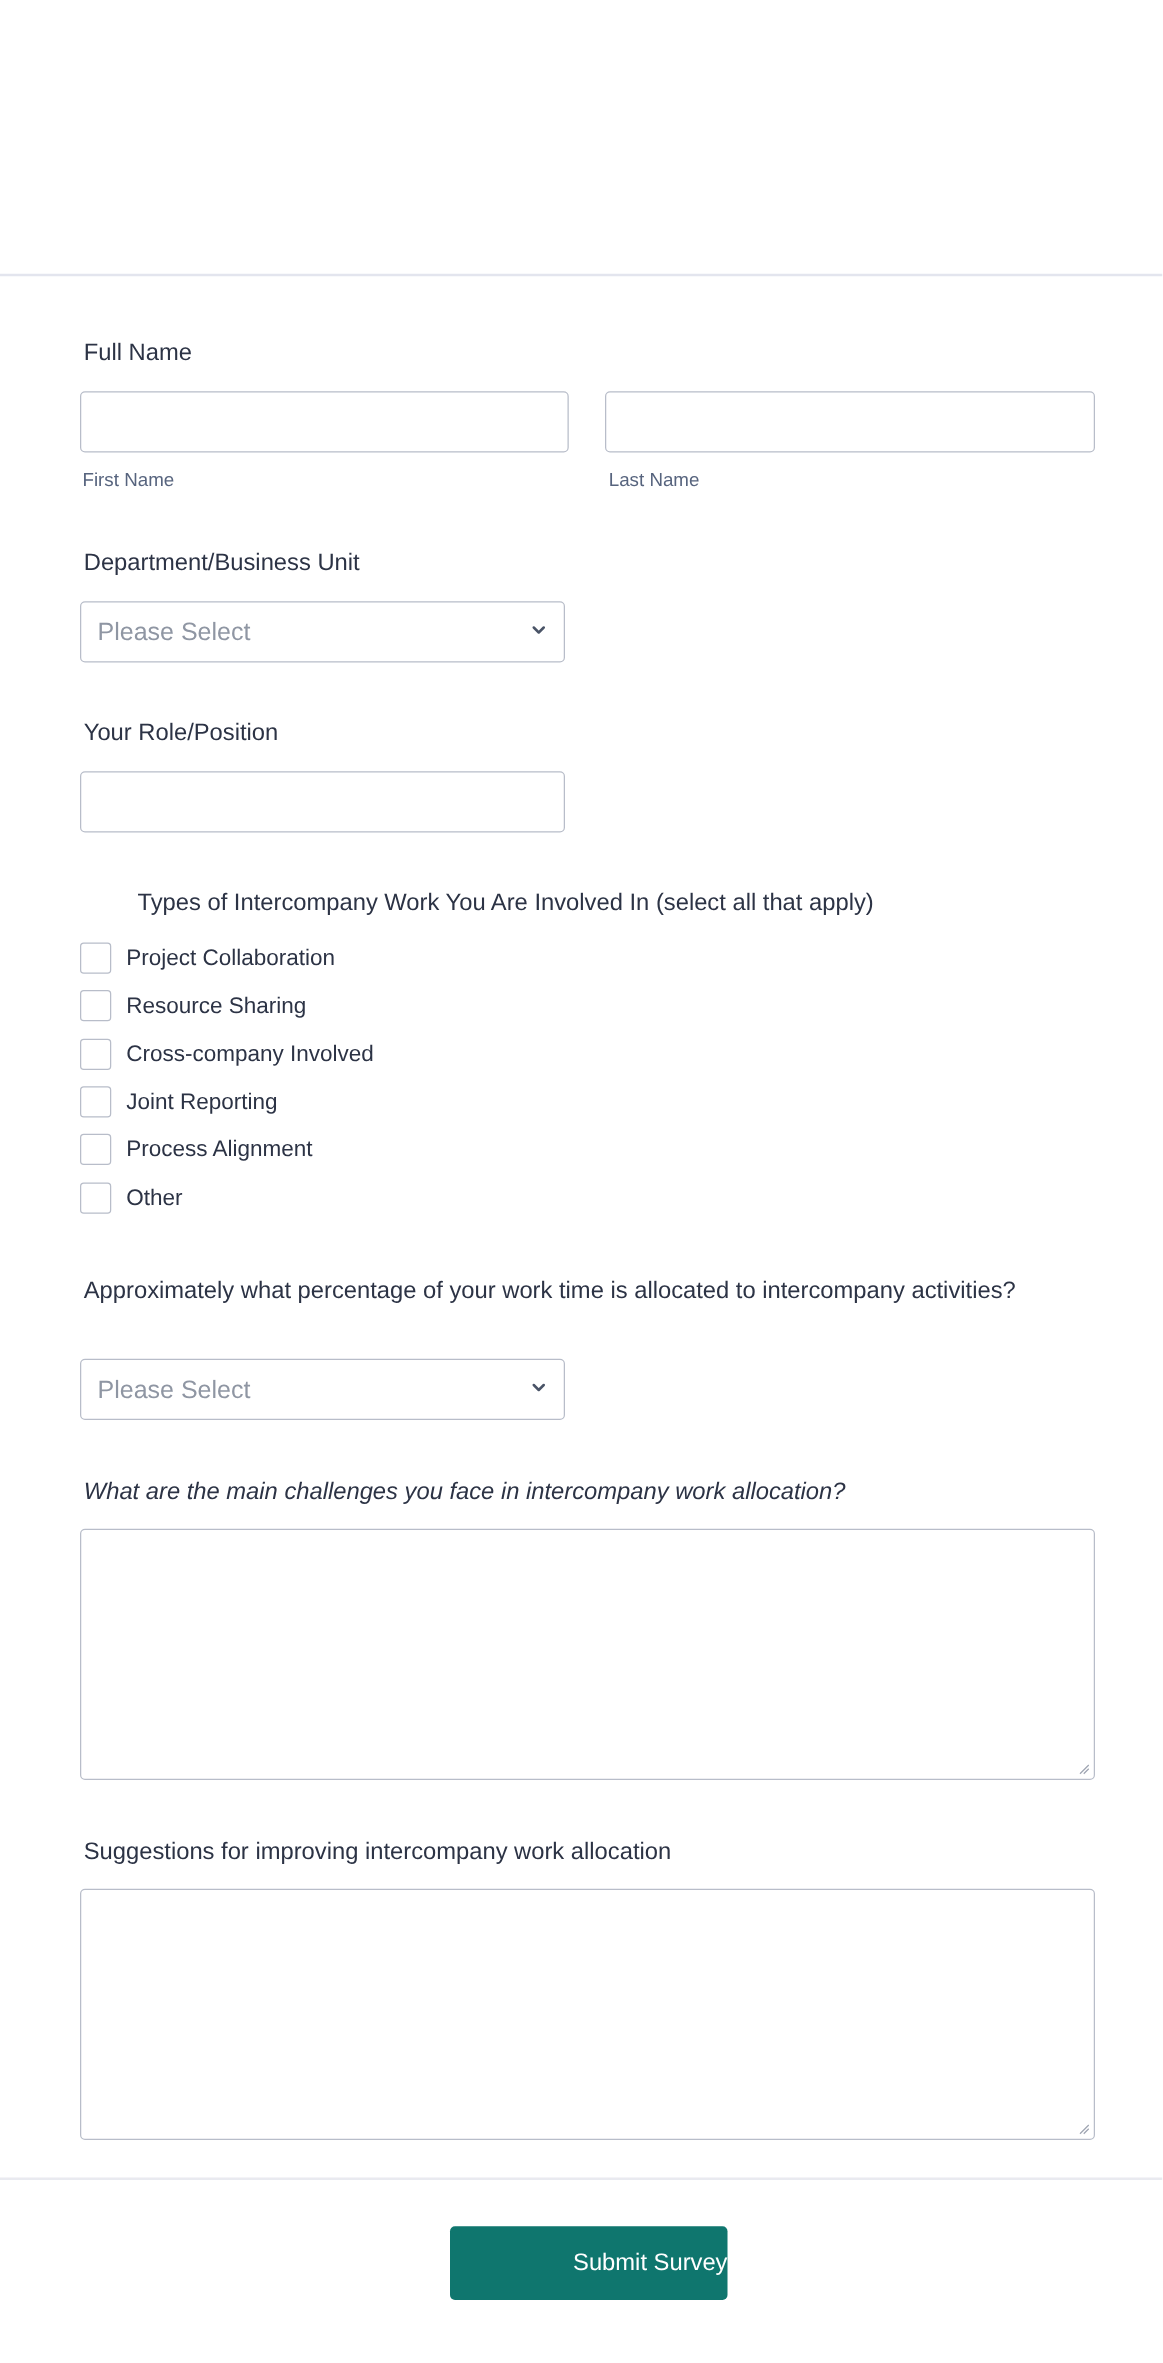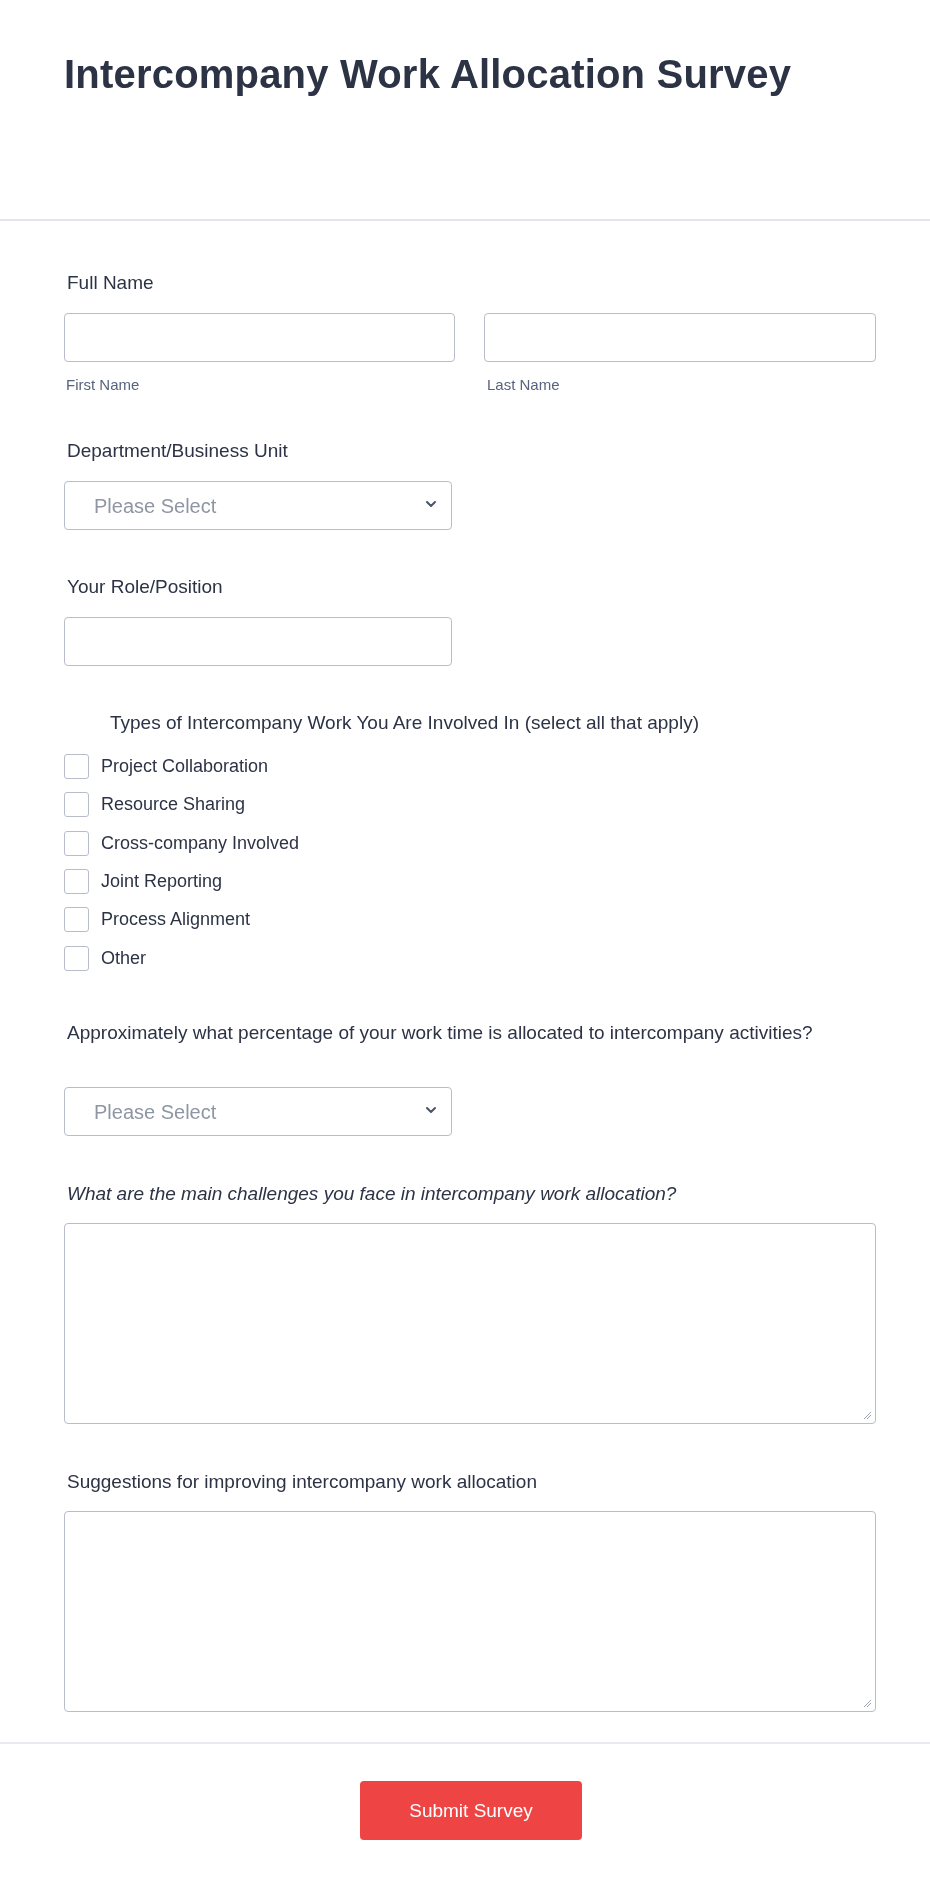--- a/index.html
+++ b/index.html
@@ -5,35 +5,34 @@
   * { box-sizing: border-box; margin: 0; padding: 0; }
   html, body { width: 930px; height: 1890px; background: #ffffff; }
   body { font-family: "Liberation Sans", "DejaVu Sans", sans-serif; color: #2c3345; position: relative; }
   .header { position: absolute; left: 0; top: 0; width: 930px; height: 221px; border-bottom: 2px solid #e3e5ee; }
   .title { position: absolute; left: 64px; top: 52px; font-size: 40px; font-weight: bold; color: #2c3345; letter-spacing: 0.2px; }
   .subtitle { position: absolute; left: 64px; top: 108px; width: 740px; font-size: 19px; line-height: 32px; color: #57647e; }
   .label { position: absolute; left: 67px; font-size: 19px; color: #2c3345; }
   .sublabel { position: absolute; font-size: 15px; color: #57647e; }
   .input { position: absolute; height: 49px; border: 1px solid #b8bdc9; border-radius: 4px; background: #fff; }
   .select { position: absolute; width: 388px; height: 49px; border: 1px solid #b8bdc9; border-radius: 4px; background: #fff; }
-  .select .ph { position: absolute; left: 13px; top: 13px; font-size: 20px; color: #8f96a3; margin-left: 16px; }
+  .select .ph { position: absolute; left: 13px; top: 13px; font-size: 20px; color: #8f96a3; }
   .select .chev { position: absolute; right: 12px; top: 14px; width: 16px; height: 16px; }
   .cb-row { position: absolute; left: 64px; height: 26px; }
   .cb { position: absolute; left: 0; top: 0; width: 25px; height: 25px; border: 1px solid #b8bdc9; border-radius: 3px; background: #fff; }
   .cb-label { position: absolute; left: 37px; top: 2px; font-size: 18px; color: #2c3345; white-space: nowrap; }
   .textarea { position: absolute; left: 64px; width: 812px; height: 201px; border: 1px solid #b8bdc9; border-radius: 4px; background: #fff; }
   .resize { position: absolute; right: 3px; bottom: 3px; width: 9px; height: 9px; }
   .footer-line { position: absolute; left: 0; top: 1742px; width: 930px; height: 2px; background: #e9eaf0; }
-  .submit { position: absolute; left: 360px; top: 1781px; width: 222px; height: 59px; border-radius: 4px; background: #ef4444; color: #fff; font-size: 19px; border: none; text-align: center; line-height: 59px; }
+  .submit { position: absolute; left: 360px; top: 1781px; width: 222px; height: 59px; border-radius: 4px; background: #0f766e; color: #fff; font-size: 19px; border: none; text-align: right; line-height: 59px; }
 </style>
 </head>
 <body>
 
 <div class="header">
-  <h1 class="title">Intercompany Work Allocation Survey</h1>
 </div>
 
 <div class="label" style="top:272px;">Full Name</div>
 <input class="input" style="left: 64px; top: 313px; width: 391px;" type="text" value="">
 <div class="sublabel" style="left:66px; top:376px;">First Name</div>
 <input class="input" style="left: 484px; top: 313px; width: 392px;" type="text" value="">
 <div class="sublabel" style="left:487px; top:376px;">Last Name</div>
 
 <div class="label" style="top:440px;text-align:right;">Department/Business Unit</div>
 <div class="select" style="left:64px; top:481px;">

